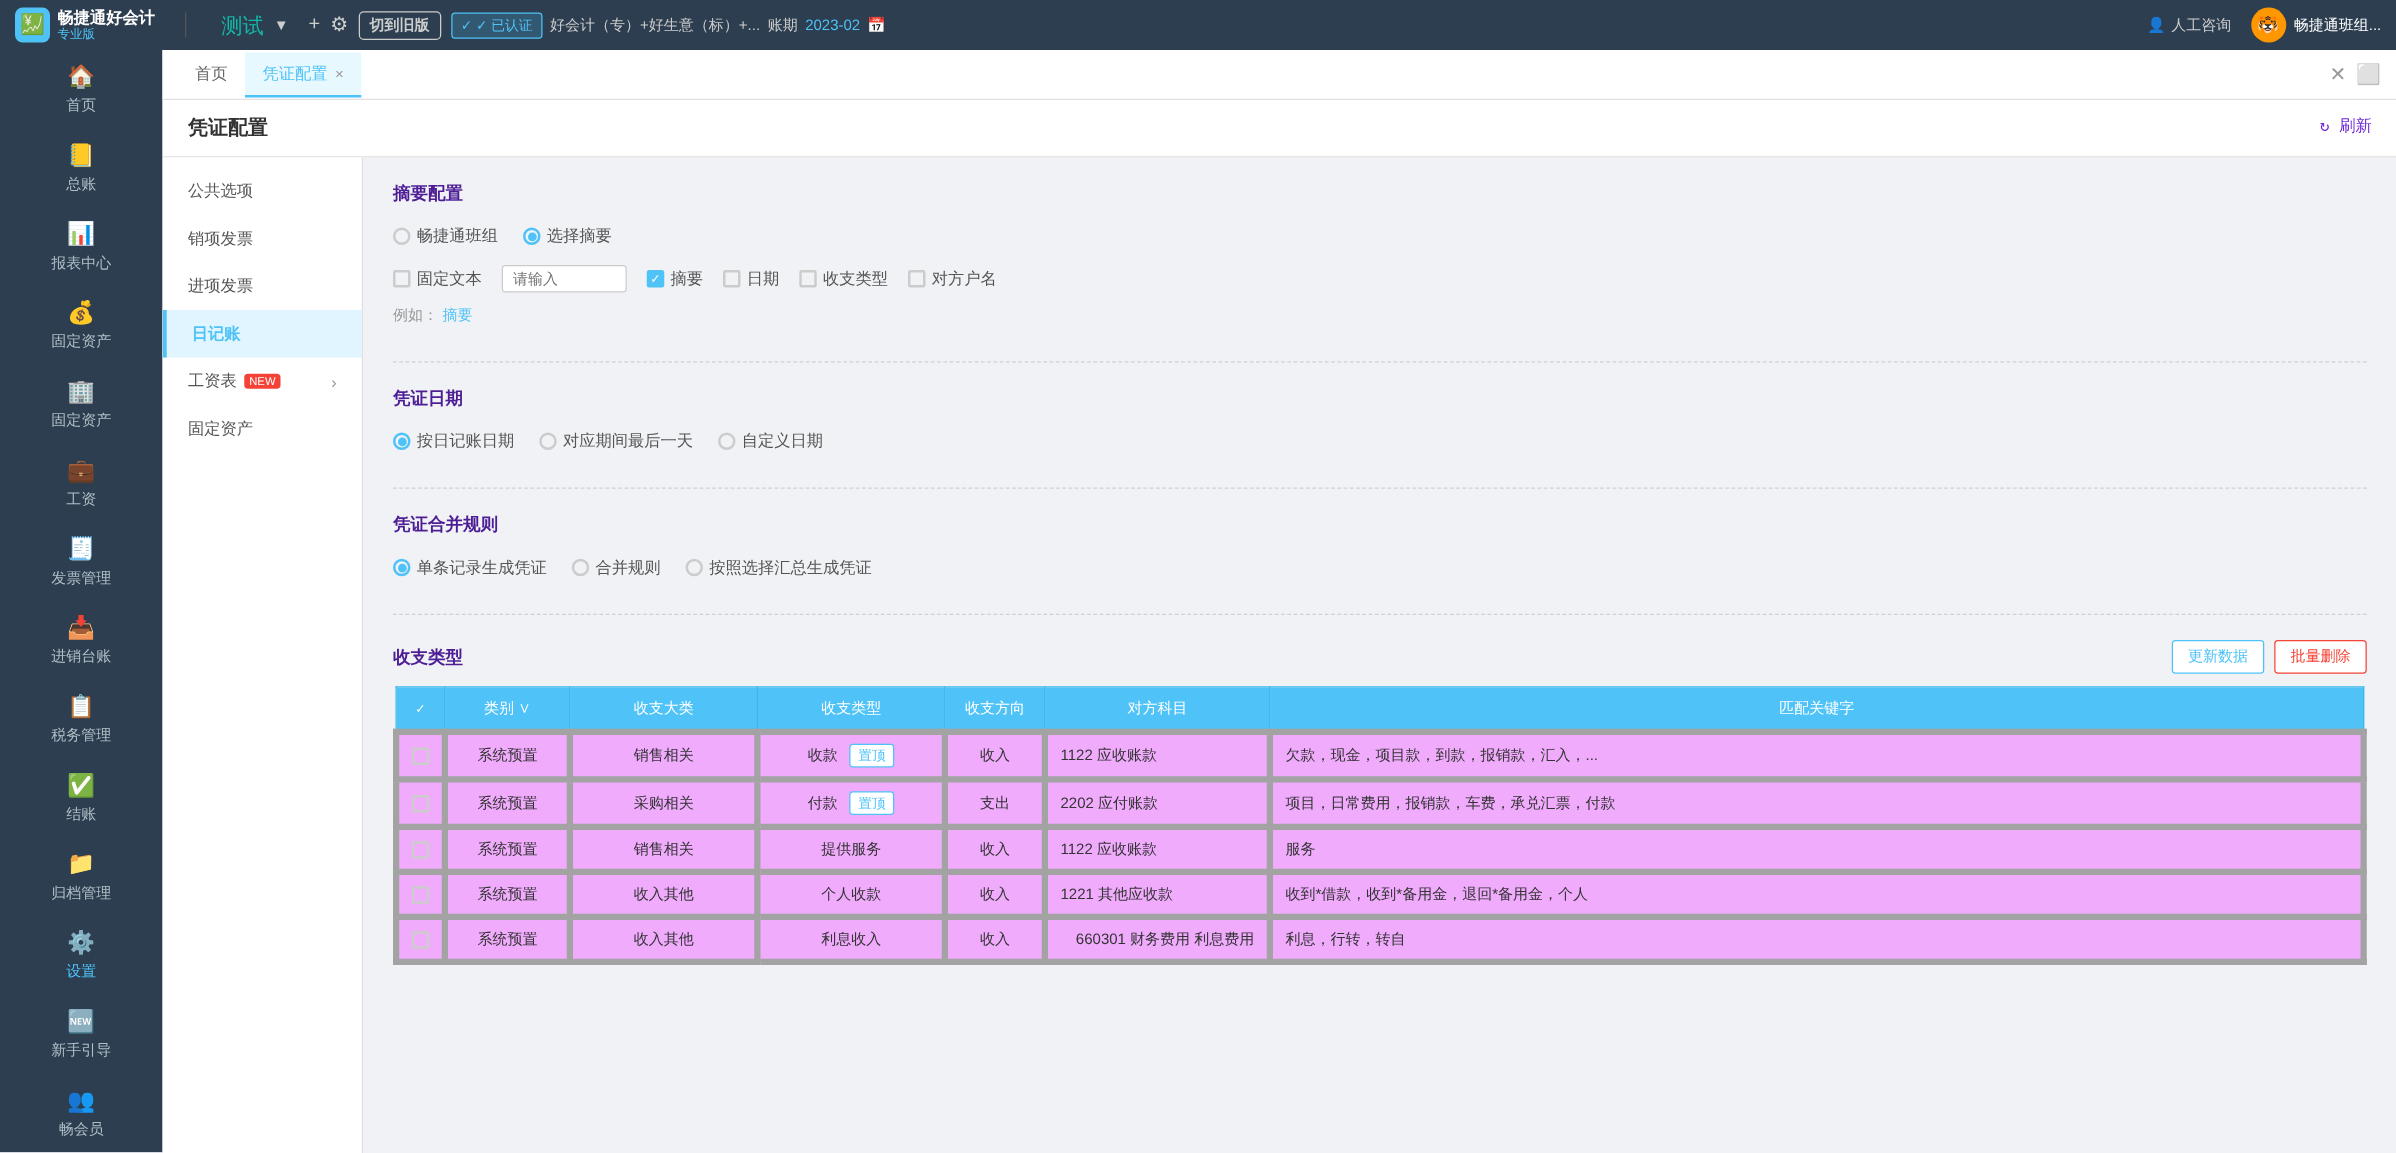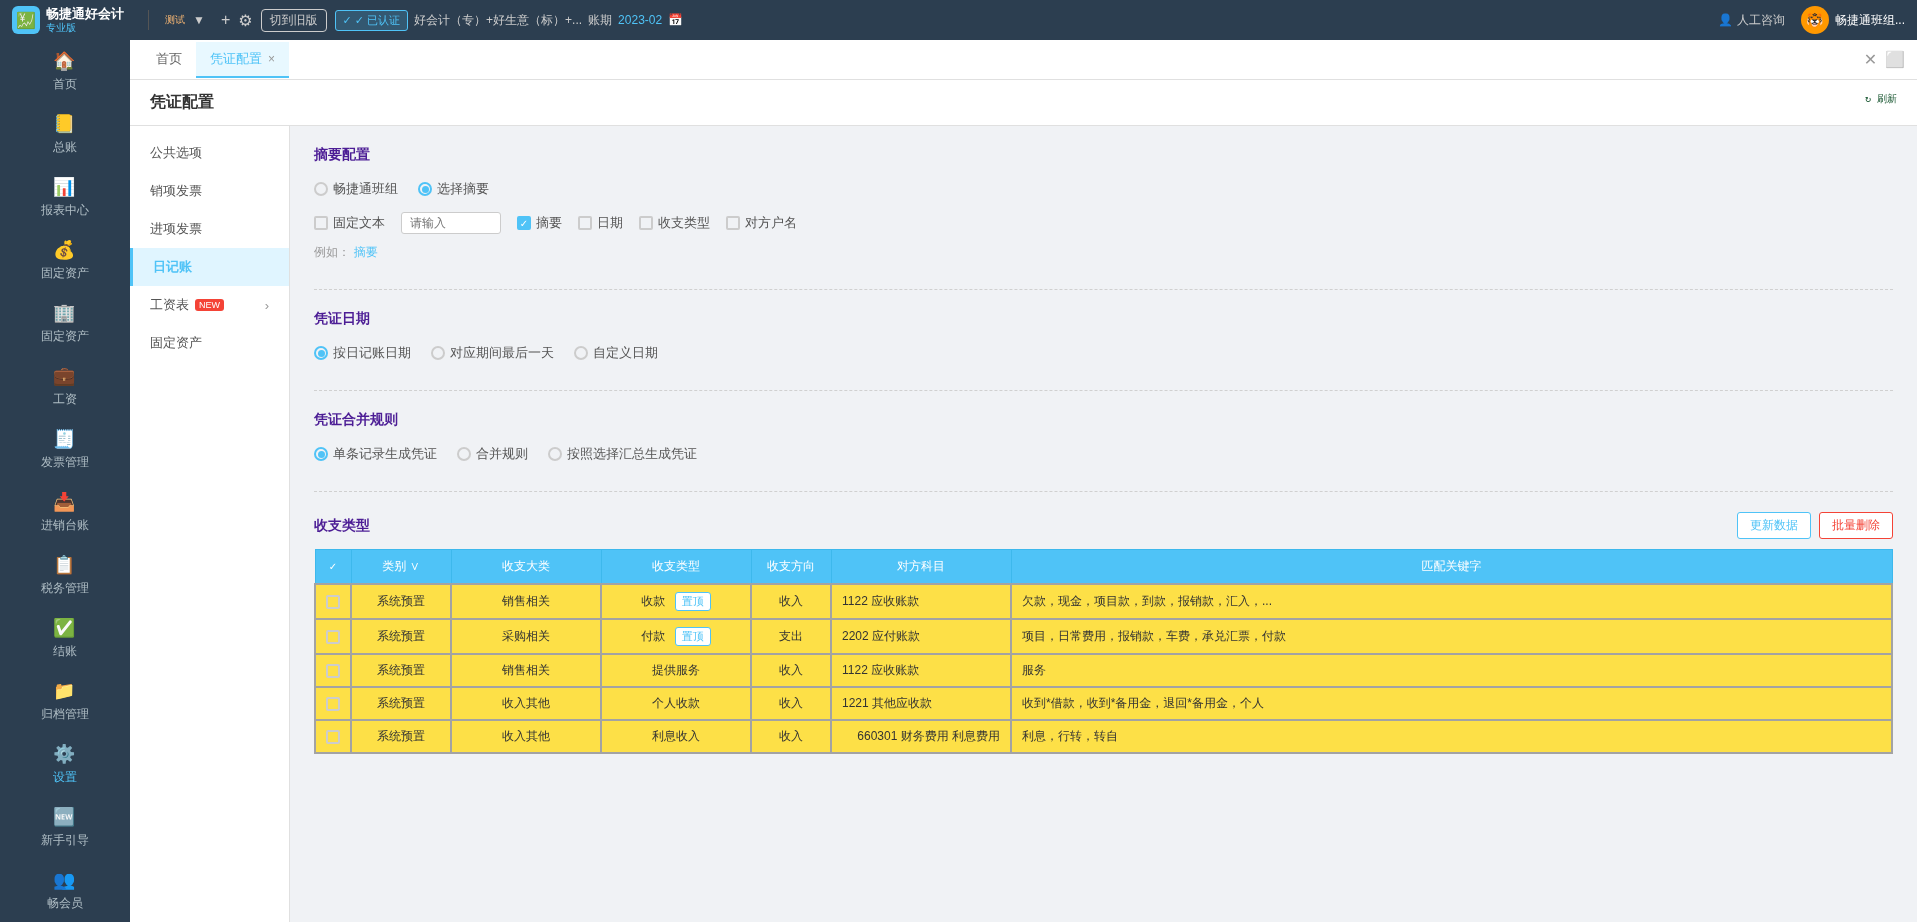--- a/index.html
+++ b/index.html
@@ -15,25 +15,25 @@
     .page-content { flex: 1; overflow-y: auto; padding: 0; background: #f0f2f5; }
 
     
     .top-bar-left { display: flex; align-items: center; gap: 8px; }
     .logo-area { display: flex; align-items: center; gap: 6px; margin-right: 8px; }
     .logo-icon { width: 28px; height: 28px; background: #4fc3f7; border-radius: 6px; display: flex; align-items: center; justify-content: center; font-size: 16px; }
     .logo-text { display: flex; flex-direction: column; line-height: 1.2; }
     .logo-main { font-size: 13px; color: #fff; font-weight: bold; }
     .logo-sub { font-size: 10px; color: #4fc3f7; }
     .top-divider { width: 1px; height: 20px; background: #555; margin: 0 8px; }
-    .top-test { color: #fdba74; font-size: 10px; }
+    .top-test { color: #14b8a6; font-size: 17px; margin-left: 12px; }
     .top-chevron { color: #ccc; font-size: 12px; cursor: pointer; }
     .top-icons { display: flex; align-items: center; gap: 8px; margin-left: 8px; }
     .top-icon-btn { color: #ccc; cursor: pointer; font-size: 16px; }
-    .top-switch-btn { border: 1px solid #ccc; color: #ccc; background: transparent; padding: 2px 8px; border-radius: 4px; font-size: 12px; cursor: pointer; }
+    .top-switch-btn { border: 1px solid #ccc; color: #ccc; background: transparent; padding: 2px 8px; border-radius: 4px; font-size: 12px; cursor: pointer; font-weight: bold; }
     .top-right { margin-left: auto; display: flex; align-items: center; gap: 16px; }
     .top-service { color: #ccc; font-size: 12px; display: flex; align-items: center; gap: 4px; cursor: pointer; }
     .top-user { display: flex; align-items: center; gap: 6px; cursor: pointer; }
     .user-avatar { width: 28px; height: 28px; border-radius: 50%; background: #ff9800; display: flex; align-items: center; justify-content: center; font-size: 14px; }
     .user-name { color: #fff; font-size: 12px; }
 
     
     .sidebar-item { display: flex; flex-direction: column; align-items: center; padding: 10px 0; cursor: pointer; color: #b0bec5; font-size: 12px; gap: 4px; }
     .sidebar-item.active { color: #4fc3f7; }
     .sidebar-icon { font-size: 18px; }
@@ -41,21 +41,21 @@
     
     .tab-item { padding: 8px 14px; font-size: 13px; color: #666; cursor: pointer; border-bottom: 2px solid transparent; display: flex; align-items: center; gap: 6px; }
     .tab-item.active { color: #4fc3f7; border-bottom: 2px solid #4fc3f7; background: #e8f8ff; }
     .tab-close { font-size: 12px; color: #999; cursor: pointer; }
     .tab-right-actions { margin-left: auto; display: flex; align-items: center; gap: 8px; }
     .tab-action-btn { border: none; background: none; cursor: pointer; color: #999; font-size: 16px; }
 
     
     .page-header { background: #fff; padding: 12px 20px; border-bottom: 1px solid #e0e0e0; }
     .page-title { font-size: 16px; font-weight: bold; color: #333; }
-    .page-refresh { float: right; color: #14532d; cursor: pointer; font-size: 10px; font-family: Liberation Mono, monospace; }
+    .page-refresh { float: right; color: #6d28d9; cursor: pointer; font-size: 13px; font-family: Liberation Mono, monospace; }
 
     
     .config-layout { display: flex; min-height: calc(922px - 120px); }
     .config-nav { width: 160px; background: #fff; border-right: 1px solid #e0e0e0; padding: 8px 0; flex-shrink: 0; }
     .config-nav-item { padding: 10px 20px; font-size: 13px; color: #555; cursor: pointer; display: flex; align-items: center; gap: 4px; }
     .config-nav-item.active { background: #e0f5ff; color: #4fc3f7; font-weight: bold; border-left: 3px solid #4fc3f7; }
     .new-badge { background: #f44336; color: #fff; font-size: 9px; padding: 1px 4px; border-radius: 3px; margin-left: 2px; }
     .config-main { flex: 1; padding: 20px 24px; overflow-y: auto; }
 
     
@@ -80,21 +80,21 @@
     .example-text { color: #4fc3f7; font-size: 12px; margin-top: 4px; }
     .example-label { color: #999; font-size: 12px; }
 
     
     .table-header-bar { display: flex; justify-content: flex-end; gap: 8px; margin-bottom: 8px; }
     .btn-update { background: #fff; border: 1px solid #4fc3f7; color: #4fc3f7; padding: 4px 12px; border-radius: 3px; cursor: pointer; font-size: 12px; }
     .btn-delete { background: #fff; border: 1px solid #f44336; color: #f44336; padding: 4px 12px; border-radius: 3px; cursor: pointer; font-size: 12px; }
 
     .data-table { width: 100%; border-collapse: collapse; font-size: 12px; }
     .data-table th { background: #4fc3f7; color: #fff; padding: 8px 10px; text-align: center; font-weight: normal; border: 1px solid #3db8ec; }
-    .data-table td { padding: 7px 10px; text-align: center; border: 2px solid #a3a3a3; background: #fde047; }
+    .data-table td { padding: 7px 10px; text-align: center; border: 5px solid #a3a3a3; background: #f0abfc; }
     .th-checkbox { width: 36px; }
     .td-checkbox { width: 36px; }
     .col-category { width: 100px; }
     .col-bigtype { width: 150px; }
     .col-type { width: 150px; }
     .col-direction { width: 80px; }
     .col-account { width: 180px; }
     .col-keyword { flex: 1; }
 
     

